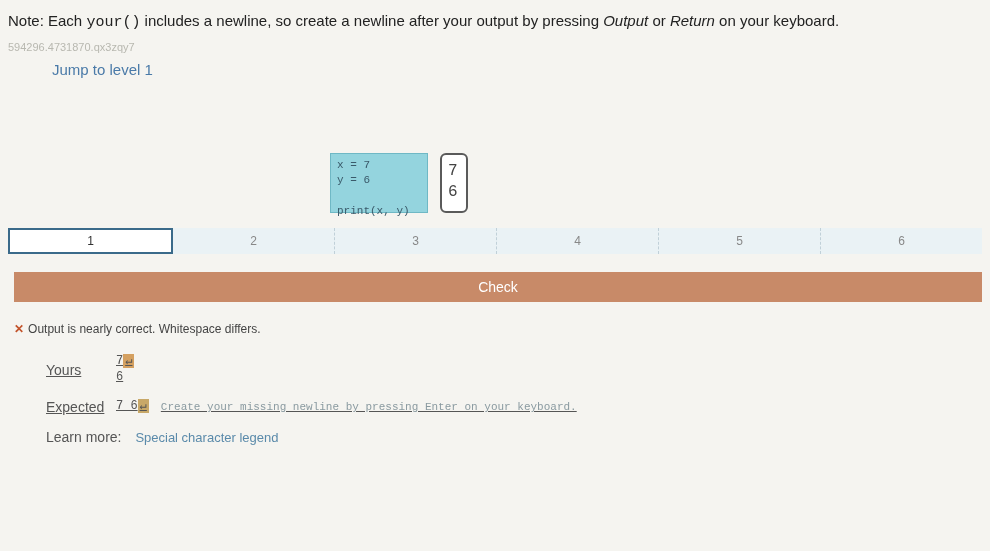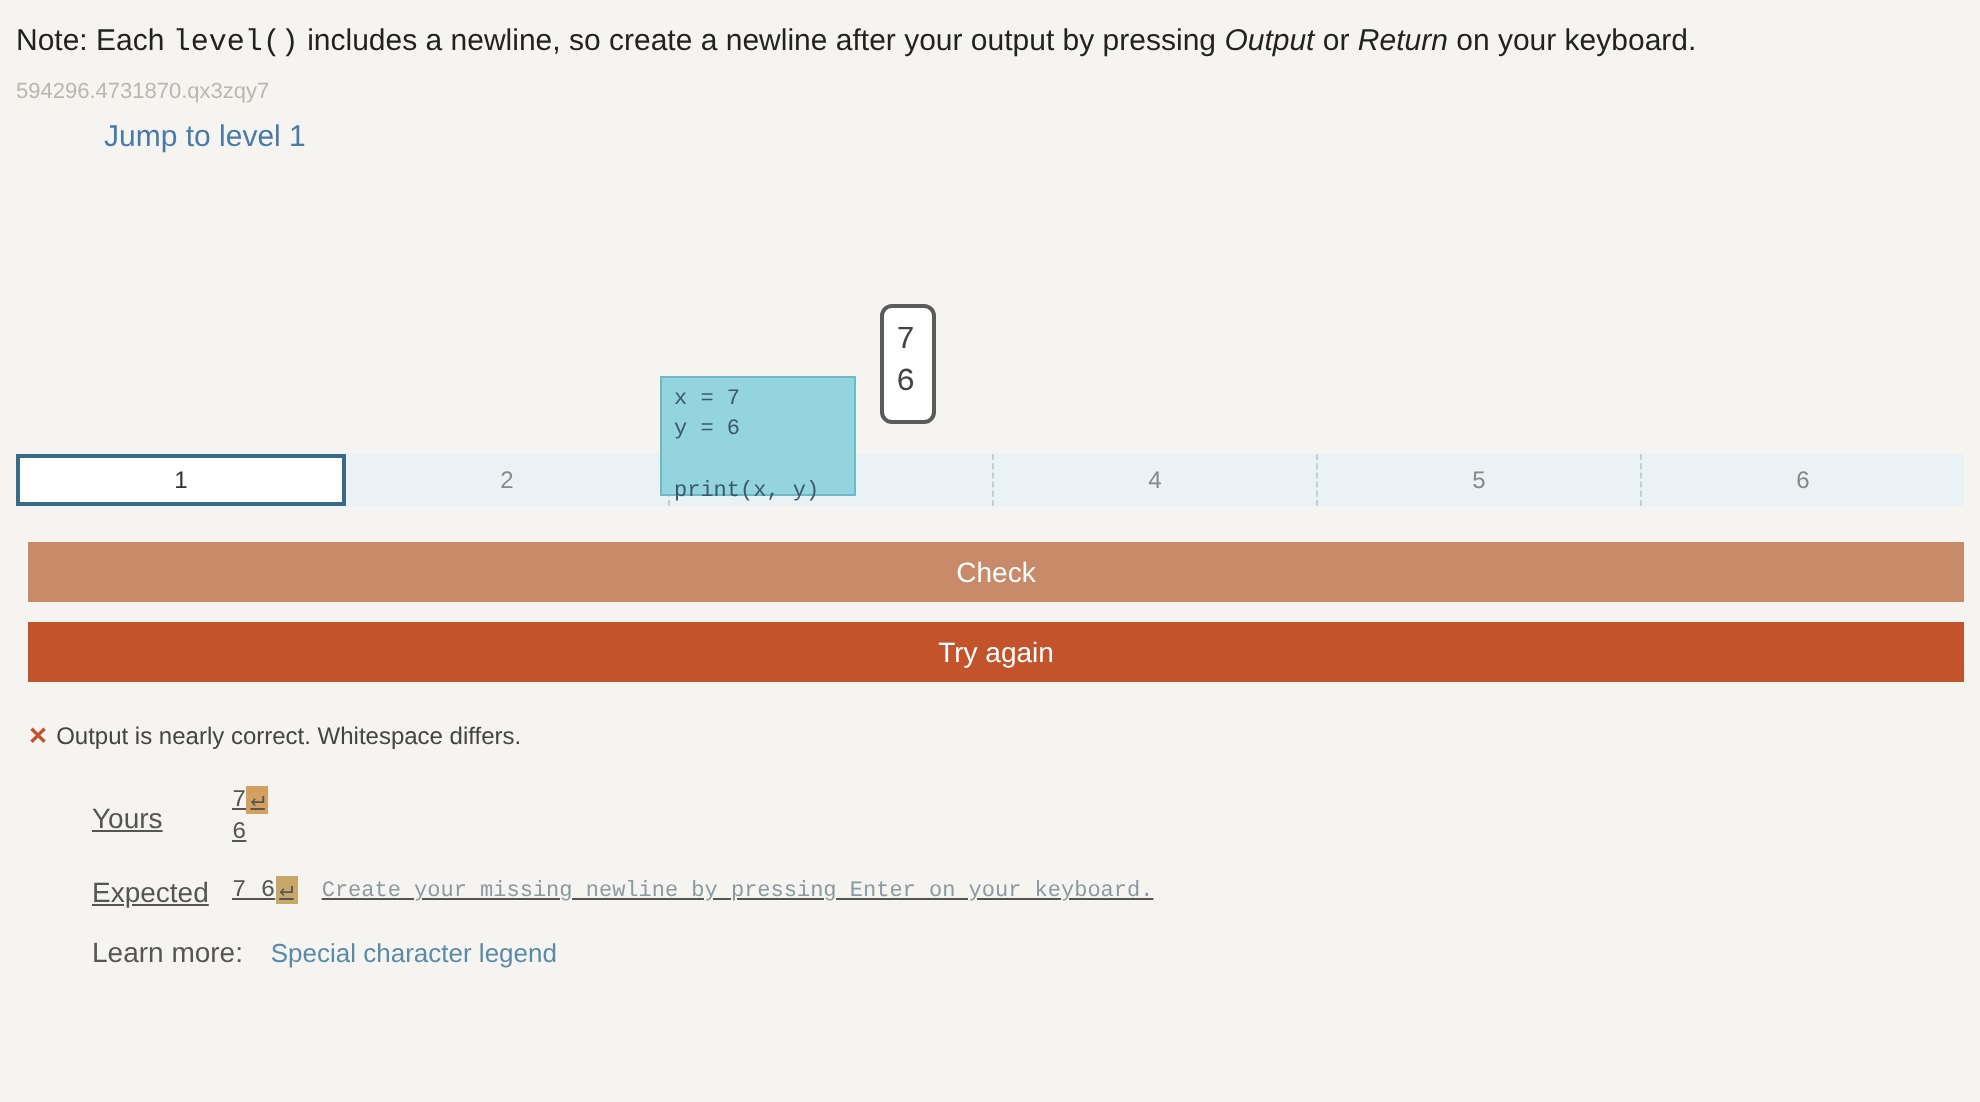--- a/index.html
+++ b/index.html
@@ -50,21 +50,20 @@
       width: 98px;
       height: 60px;
       background: #94d4de;
       border: 1px solid #6fb8c5;
       padding: 4px 6px;
       font-family: "Courier New", monospace;
       font-size: 11px;
       color: #3a5a6a;
       white-space: pre;
       line-height: 1.4;
-      margin-top: 36px;
     }
     .output-box {
       position: absolute;
       left: 432px;
       top: 55px;
       width: 28px;
       height: 60px;
       border: 2px solid #5a5a5a;
       border-radius: 6px;
       background: #fff;
@@ -165,21 +164,21 @@
       margin-left: 10px;
       cursor: pointer;
     }
   </style>
 </head>
 <body>
 
 
 
 <div class="note-line">
-  <span>Note: Each </span><span class="mono">level()</span><span> includes a newline, so create a newline after your output by pressing </span><span class="italic">Output</span><span> or </span><span class="italic">Return</span><span> on your keyboard.</span>
+  <span>Note: Each </span><span class="mono">your()</span><span> includes a newline, so create a newline after your output by pressing </span><span class="italic">Output</span><span> or </span><span class="italic">Return</span><span> on your keyboard.</span>
 </div>
 
 <div class="watermark">594296.4731870.qx3zqy7</div>
 
 <div class="jump-link">Jump to level 1</div>
 
 <div class="top-area">
   <div class="code-box">x = 7
 y = 6
 
@@ -192,21 +191,20 @@
   <div class="step active">1</div>
   <div class="step">2</div>
   <div class="step">3</div>
   <div class="step">4</div>
   <div class="step">5</div>
   <div class="step">6</div>
 </div>
 
 <div class="buttons-row">
   <button class="btn btn-check">Check</button>
-  <button class="btn btn-try">Try again</button>
 </div>
 
 <div class="feedback-line">
   <span class="x-icon">✕</span><span>Output is nearly correct. Whitespace differs.</span>
 </div>
 
 <div class="result-row">
   <div class="result-label">Yours</div>
   <div class="result-box"><span>7</span><span class="hl-nl">↵</span>
 <span>6</span></div>

